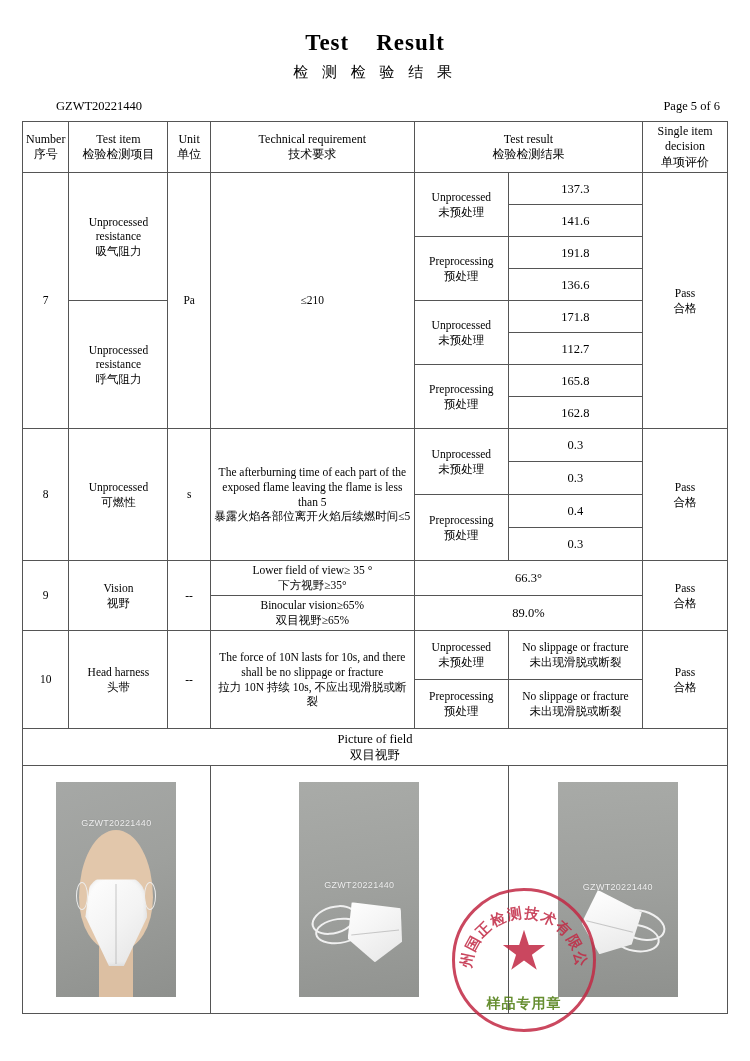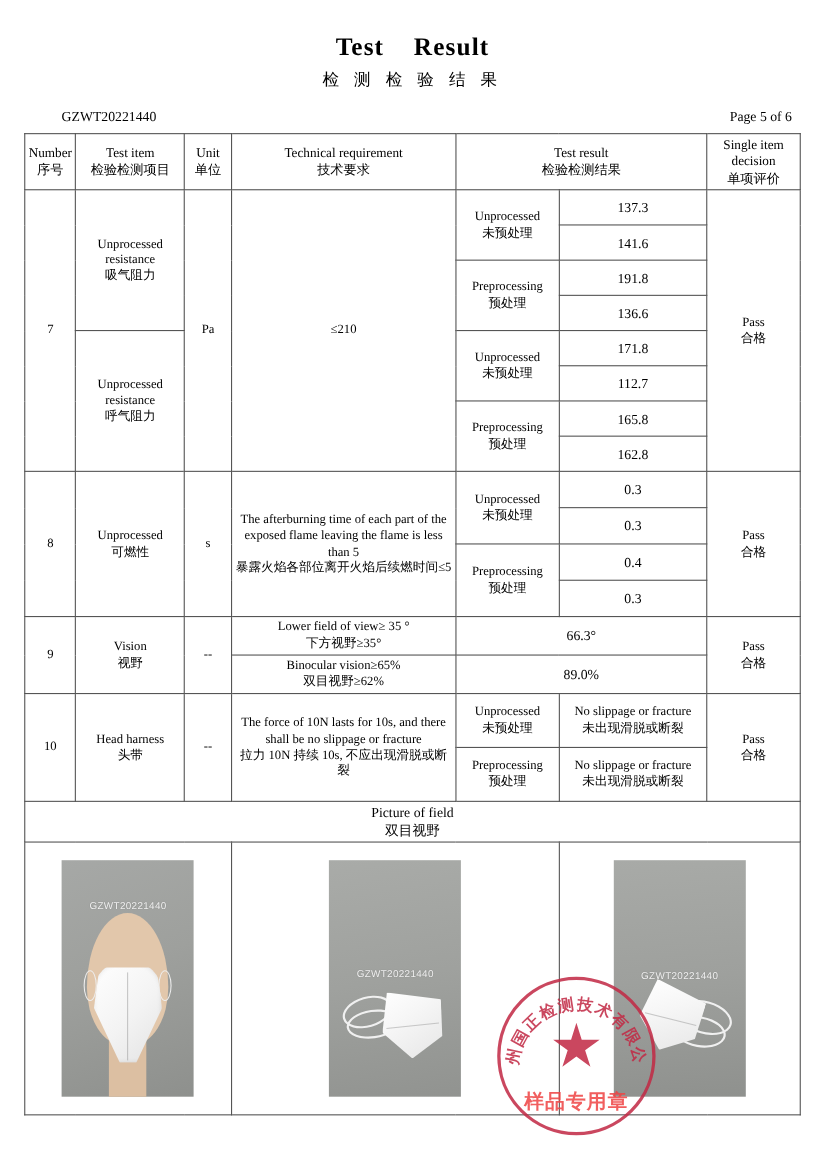--- a/index.html
+++ b/index.html
@@ -225,22 +225,22 @@
     transform: translate(-50%,-50%);
     width: 44px; height: 44px;
     background: #c22a45;
     clip-path: polygon(50% 0%, 61% 35%, 98% 35%, 68% 57%, 79% 91%, 50% 70%, 21% 91%, 32% 57%, 2% 35%, 39% 35%);
   }
   .seal-bottom {
     position: absolute;
     left: 0; right: 0;
     bottom: 16px;
     text-align: center;
-    color: #ef4444;
-    font-size: 18px;
+    color: #4d7c0f;
+    font-size: 14px;
     font-weight: bold;
     letter-spacing: 1px;
     font-family: "Liberation Serif", serif;
   }
   .seal-arc { position: absolute; left: 0; top: 0; width: 138px; height: 138px; }
   .seal-arc text { fill: #c22a45; font-size: 14.5px; font-weight: bold; font-family: "Liberation Serif", serif; letter-spacing: 1.6px; }
 </style>
 </head>
 <body>
 
@@ -397,21 +397,21 @@
     </td>
     <td colspan="2" class="val-cell">66.3°</td>
     <td rowspan="2">
       <span>Pass</span>
       <span class="cn">合格</span>
     </td>
   </tr>
   <tr>
     <td class="tech-text" style="height:30px">
       <span>Binocular vision≥65%</span>
-      <span class="cn">双目视野≥62%</span>
+      <span class="cn">双目视野≥65%</span>
     </td>
     <td colspan="2" class="val-cell">89.0%</td>
   </tr>
 
   <tr>
     <td rowspan="2">10</td>
     <td rowspan="2">
       <span>Head harness</span>
       <span class="cn">头带</span>
     </td>

